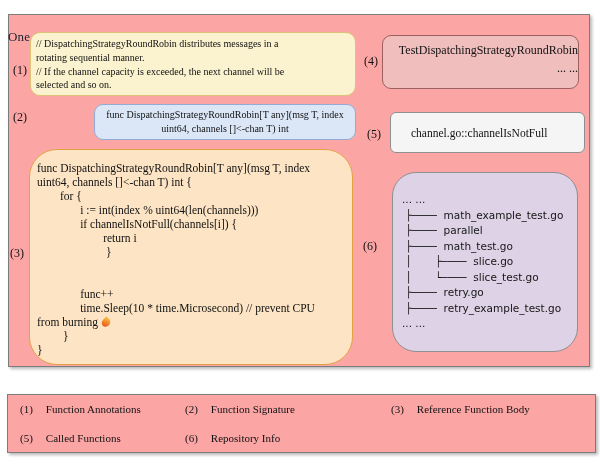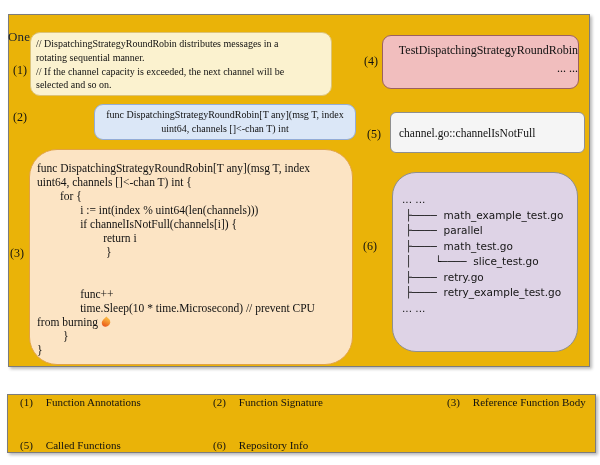--- a/index.html
+++ b/index.html
@@ -4,35 +4,34 @@
 <style>
   html,body{margin:0;padding:0;}
   body{
     width:600px;height:465px;position:relative;background:#ffffff;
     font-family:"Liberation Serif",serif;color:#111;overflow:hidden;
   }
   .abs{position:absolute;box-sizing:border-box;}
 
   
   .panel{
-    border:1.5px solid #7c7c7c;background:#eab308;
+    border:1.5px solid #7c7c7c;background:#fca5a5;
     box-shadow:2px 2px 3px rgba(0,0,0,0.28);
-    gap:28px;
   }
   #figure-panel{left:8px;top:14px;width:582px;height:353px;}
   #figure-title{left:8px;top:17px;width:466px;text-align:left;
     font-size:13px;color:#20262e;letter-spacing:.2px;margin-top:12px;}
 
   
   .num-label{font-size:12px;color:#111;}
 
   
   .bubble{box-sizing:border-box;}
   #annotations-box{
-    left:30px;top:32px;width:302px;height:64px;
+    left:30px;top:32px;width:326px;height:64px;
     background:#FBF2CF;border:1.3px solid #DCC377;border-radius:10px;
     font-size:10px;line-height:13.8px;padding:4px 6px 0 5px;
   }
   #signature-box{
     left:94px;top:104px;width:262px;height:36px;
     background:#DBE7F7;border:1.3px solid #93ACD7;border-radius:9px;
     font-size:10px;line-height:14px;text-align:center;padding-top:3px;
   }
   #body-box{
     left:29px;top:149px;width:324px;height:216px;
@@ -41,21 +40,21 @@
   }
   #body-box .code-line{white-space:pre;min-height:14px;}
   #tests-box{
     left:382px;top:35px;width:197px;height:54px;
     background:#F1BEBE;border:1.3px solid #9C6060;border-radius:9px;
     font-size:12px;line-height:18px;text-align:right;padding-top:5px;
   }
   #called-box{
     left:390px;top:112px;width:195px;height:41px;
     background:#F5F5F5;border:1.2px solid #8f8f8f;border-radius:6px;
-    font-size:11.5px;display:flex;align-items:center;padding-left:8px;
+    font-size:11.5px;display:flex;align-items:center;padding-left:20px;
   }
   #repo-box{
     left:392px;top:172px;width:186px;height:180px;
     background:#DED3E6;border:1.2px solid #8f8f8f;border-radius:24px;
     font-family:"DejaVu Sans","Liberation Sans",sans-serif;
     font-size:10.5px;line-height:15.5px;padding:19px 4px 0 9px;color:#151515;
   }
   #repo-box .tree-line{white-space:pre;min-height:15.5px;}
 
   
@@ -121,20 +120,21 @@
 <div class="abs bubble" id="called-box">
   <span>channel.go::channelIsNotFull</span>
 </div>
 
 <div class="abs num-label" style="left:363px;top:239px;">(6)</div>
 <div class="abs bubble" id="repo-box">
   <div class="tree-line">... ...</div>
   <div class="tree-line"> ├────  math_example_test.go</div>
   <div class="tree-line"> ├────  parallel</div>
   <div class="tree-line"> ├────  math_test.go</div>
+  <div class="tree-line"> │       ├────  slice.go</div>
   <div class="tree-line"> │       └────  slice_test.go</div>
   <div class="tree-line"> ├────  retry.go</div>
   <div class="tree-line"> ├────  retry_example_test.go</div>
   <div class="tree-line">... ...</div>
 </div>
 
 <div class="abs panel" id="legend-panel">
   <div class="legend-item">
     <span class="ln">(1)</span><span>Function Annotations</span>
   </div>

